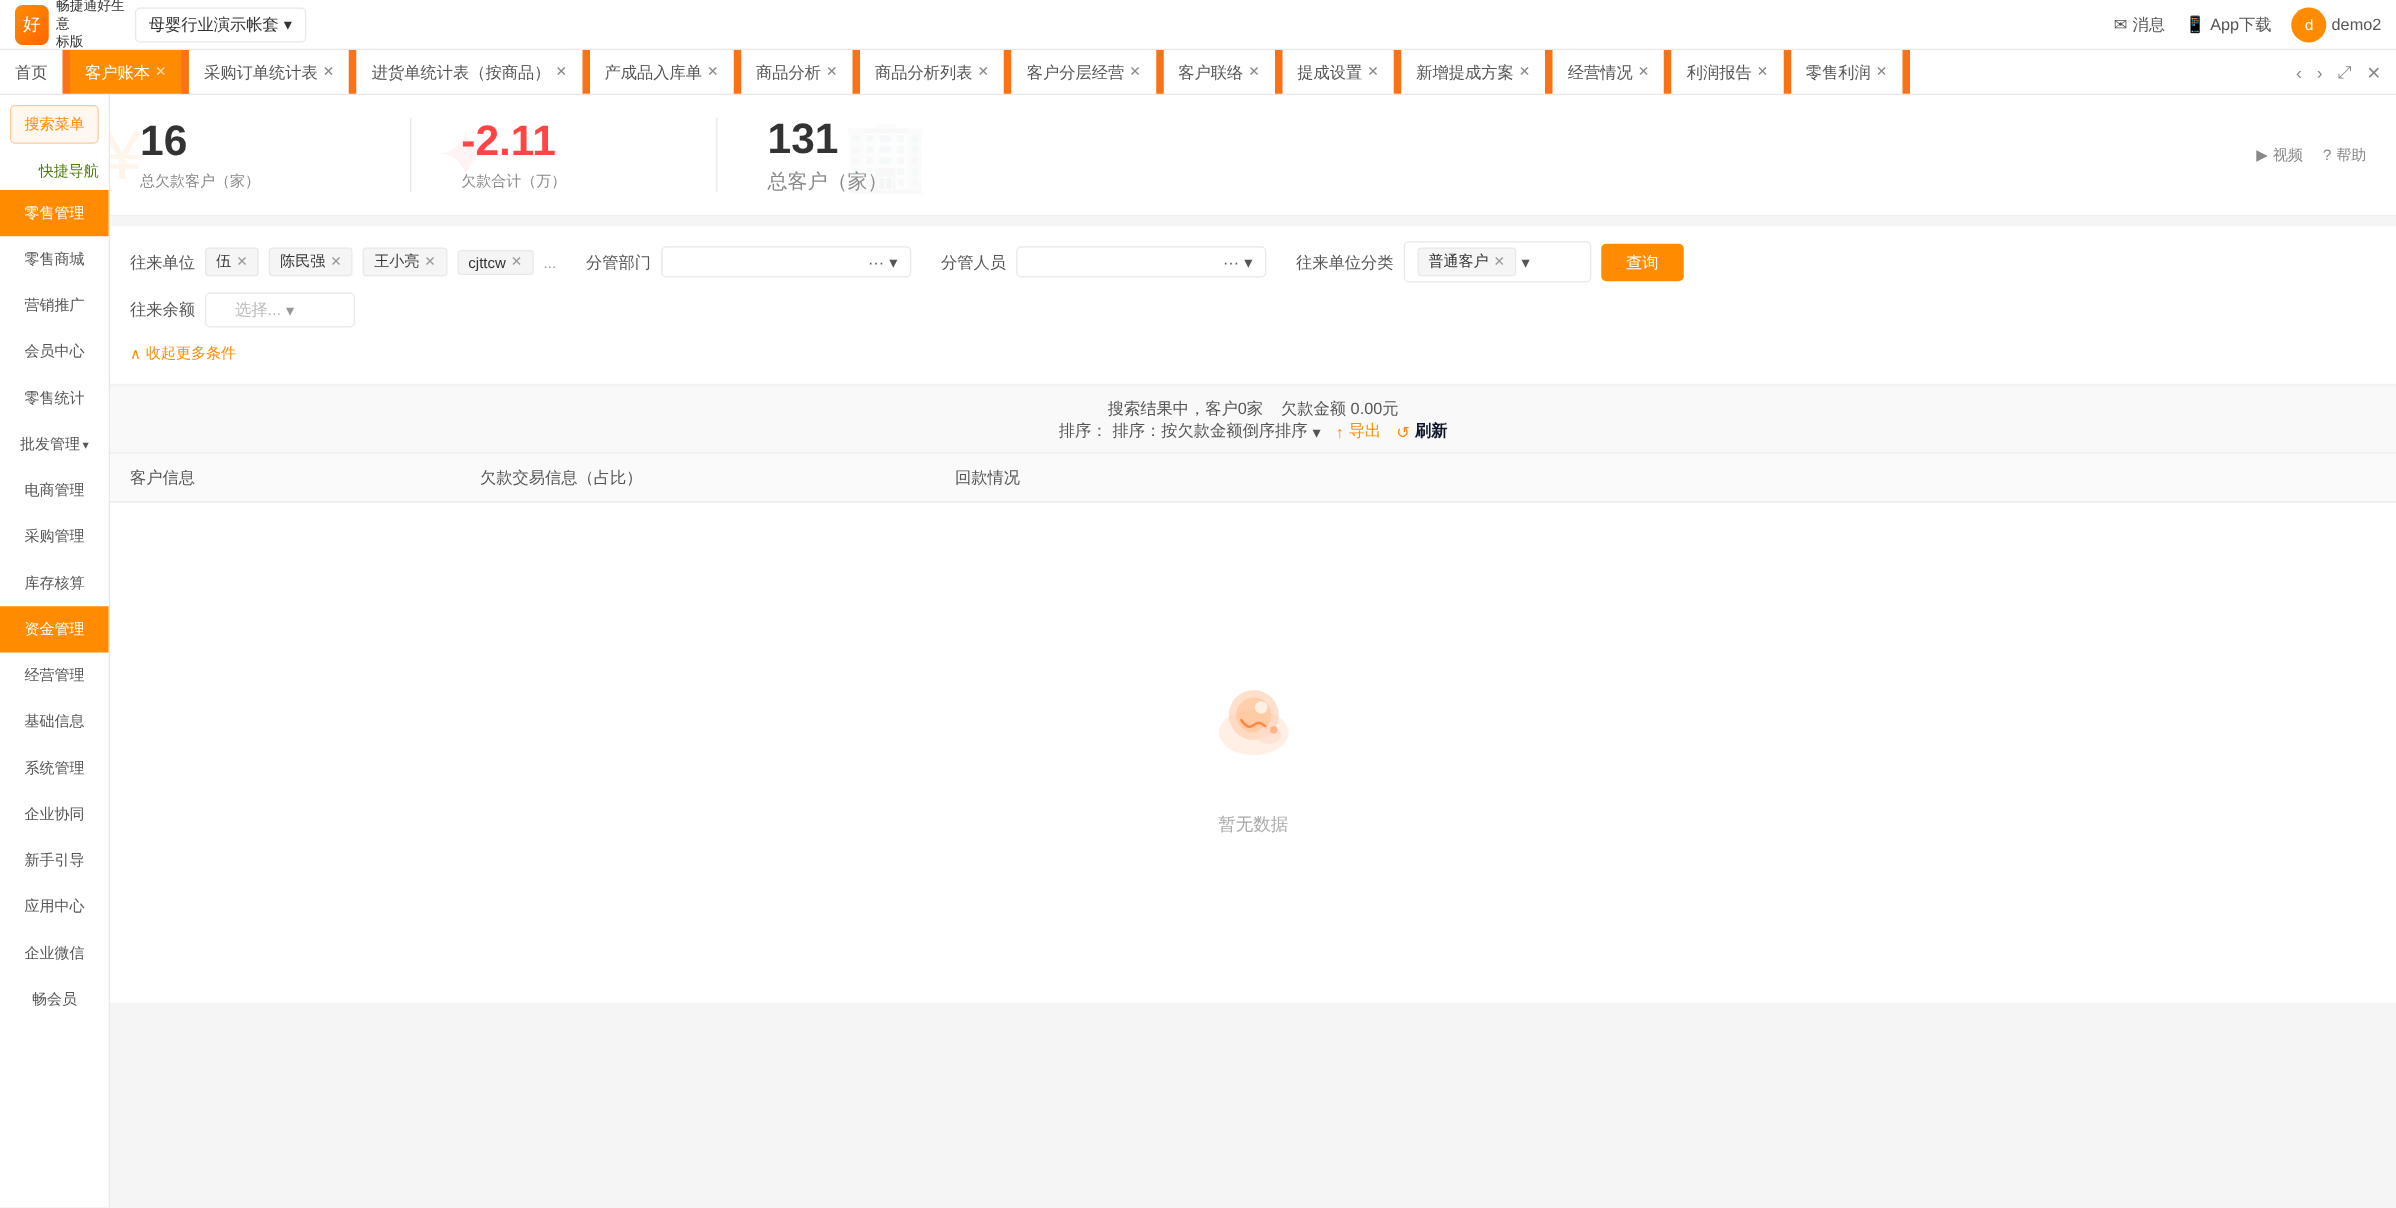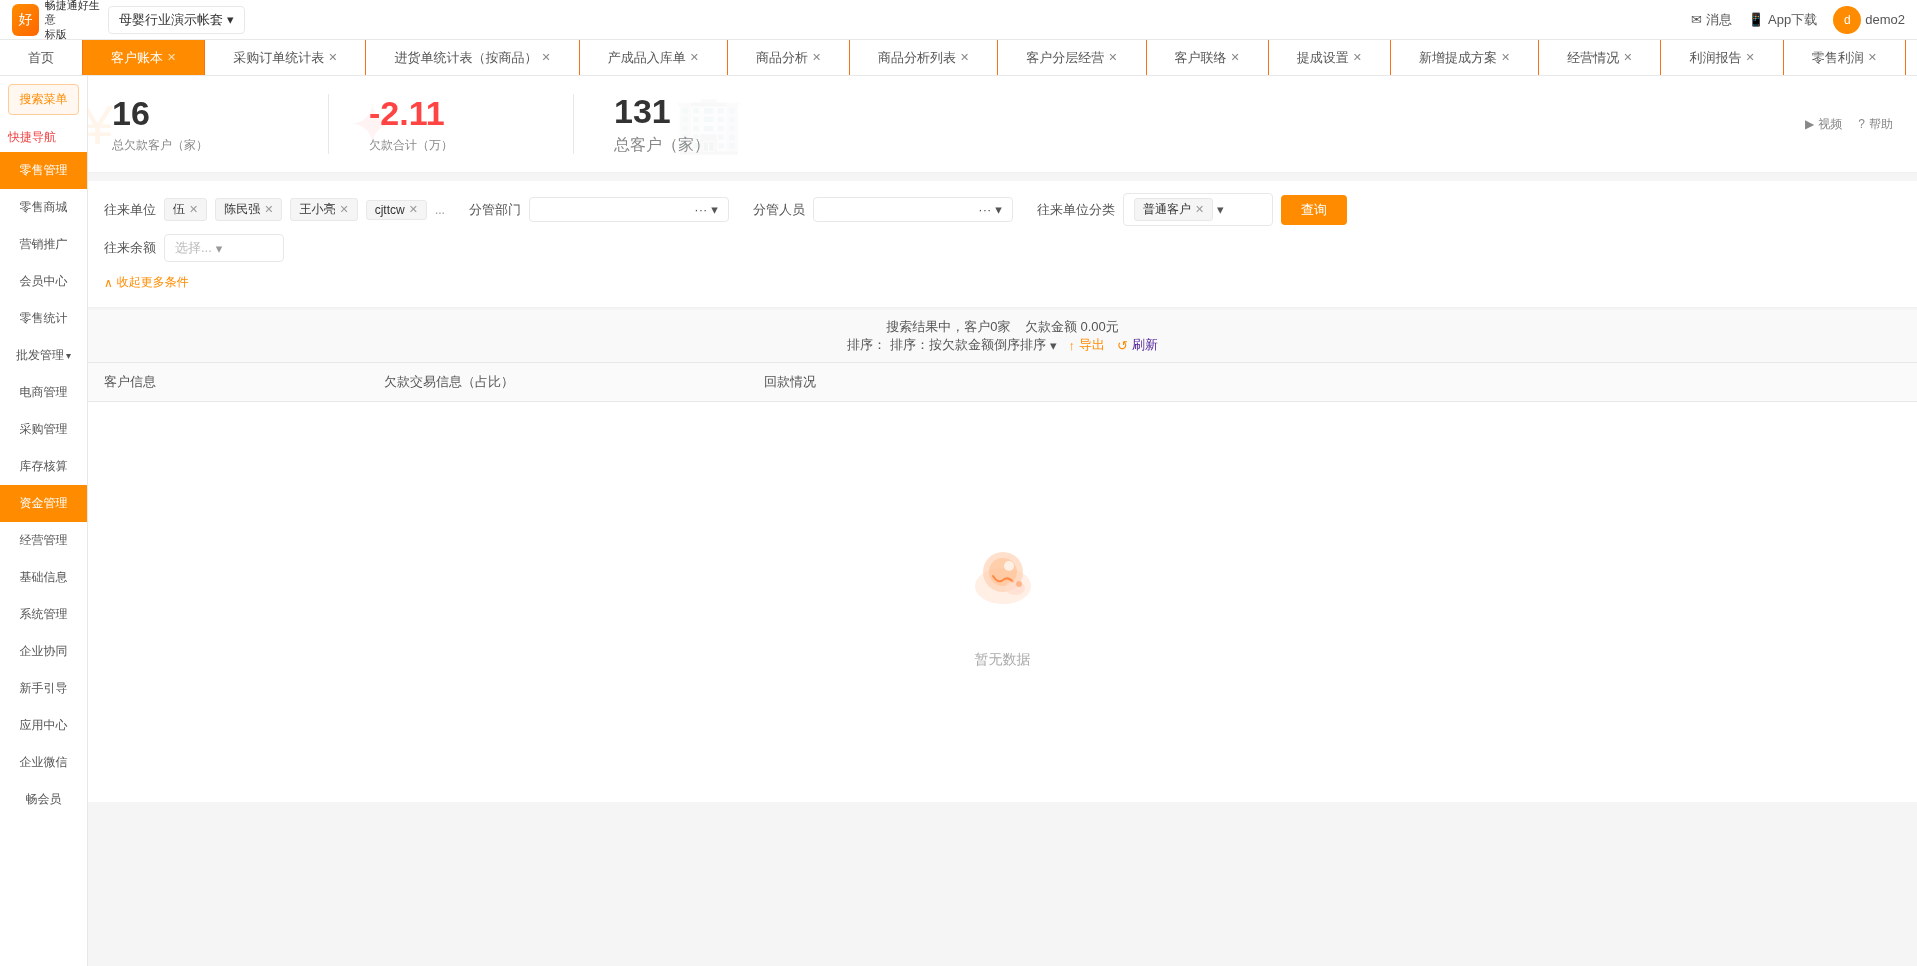--- a/index.html
+++ b/index.html
@@ -11,54 +11,54 @@
     .logo-area { display: flex; align-items: center; gap: 6px; width: 88px; }
     .logo-icon { width: 32px; height: 32px; background: linear-gradient(135deg, #ff8c00, #ff6600); border-radius: 6px; display: flex; align-items: center; justify-content: center; color: #fff; font-size: 14px; }
     .logo-text { font-size: 11px; color: #333; line-height: 1.3; }
     .store-selector { display: flex; align-items: center; gap: 4px; padding: 4px 10px; border: 1px solid #e8e8e8; border-radius: 4px; cursor: pointer; font-size: 13px; color: #333; }
     .top-bar-right { display: flex; align-items: center; gap: 16px; }
     .top-right-item { display: flex; align-items: center; gap: 4px; cursor: pointer; color: #555; font-size: 13px; }
     .avatar { width: 28px; height: 28px; border-radius: 50%; background: #ff8c00; display: flex; align-items: center; justify-content: center; color: #fff; font-size: 12px; }
 
     
     .nav-tabs { background: #fff; height: 36px; display: flex; align-items: center; border-bottom: 1px solid #e8e8e8; flex-shrink: 0; overflow: hidden; }
-    .nav-tab { display: flex; align-items: center; gap: 4px; padding: 0 28px; height: 36px; font-size: 13px; cursor: pointer; white-space: nowrap; border-right: 1px solid #f97316; color: #555; flex-shrink: 0; }
+    .nav-tab { display: flex; align-items: center; gap: 4px; padding: 0 12px; height: 36px; font-size: 13px; cursor: pointer; white-space: nowrap; border-right: 6px solid #f97316; color: #555; flex-shrink: 0; }
     .nav-tab.active { background: #ff8c00; color: #fff; }
     .nav-tab .close-btn { font-size: 11px; color: inherit; opacity: 0.7; }
     .nav-tab-actions { margin-left: auto; display: flex; align-items: center; padding: 0 8px; gap: 4px; }
     .nav-tab-action { cursor: pointer; color: #888; font-size: 14px; padding: 2px 4px; }
 
     
     .main-layout { display: flex; flex: 1; overflow: hidden; }
 
     
     .sidebar { width: 88px; background: #fff; display: flex; flex-direction: column; border-right: 1px solid #e8e8e8; flex-shrink: 0; overflow-y: auto; }
     .sidebar-search { padding: 8px; }
     .sidebar-search-btn { width: 100%; padding: 6px 0; background: #fff7f0; border: 1px solid #ffcb99; border-radius: 4px; color: #ff8c00; font-size: 12px; cursor: pointer; text-align: center; }
-    .sidebar-nav-btn { padding: 6px 8px; text-align: left; font-size: 12px; color: #ef4444; cursor: pointer; }
+    .sidebar-nav-btn { padding: 6px 8px; text-align: right; font-size: 12px; color: #4d7c0f; cursor: pointer; }
     .sidebar-item { padding: 10px 8px; text-align: center; font-size: 12px; color: #555; cursor: pointer; position: relative; }
     .sidebar-item.active { background: #ff8c00; color: #fff; border-radius: 0; font-family: Liberation Serif, serif; }
     .sidebar-item-with-arrow { display: flex; align-items: center; justify-content: center; gap: 2px; }
 
     
     .content-area { flex: 1; overflow-y: auto; padding: 0; background: #f5f5f5; }
 
     
     .stats-row { background: #fff; display: flex; align-items: center; padding: 16px 24px; border-bottom: 1px solid #f0f0f0; position: relative; }
 
     
     .filter-area { background: #fff; padding: 12px 16px; border-bottom: 1px solid #f0f0f0; margin-top: 8px; }
     .filter-row { display: flex; align-items: center; gap: 8px; margin-bottom: 8px; flex-wrap: wrap; }
     .filter-label { font-size: 13px; color: #555; white-space: nowrap; }
     .filter-tag { display: inline-flex; align-items: center; gap: 4px; padding: 2px 8px; background: #f5f5f5; border: 1px solid #e8e8e8; border-radius: 3px; font-size: 12px; color: #333; }
     .filter-tag .tag-close { cursor: pointer; color: #999; font-size: 11px; }
     .filter-more { color: #999; cursor: pointer; font-size: 12px; }
     .filter-select { display: flex; align-items: center; gap: 4px; padding: 4px 10px; border: 1px solid #e8e8e8; border-radius: 4px; cursor: pointer; font-size: 13px; color: #555; min-width: 120px; }
     .filter-select-wide { min-width: 200px; }
-    .filter-input-select { display: flex; align-items: center; gap: 4px; padding: 4px 10px; border: 1px solid #e8e8e8; border-radius: 4px; font-size: 13px; color: #999; min-width: 100px; }
+    .filter-input-select { display: flex; align-items: center; gap: 4px; padding: 4px 23px; border: 1px solid #e8e8e8; border-radius: 4px; font-size: 13px; color: #999; min-width: 100px; }
     .collapse-btn { display: flex; align-items: center; gap: 4px; color: #ff8c00; cursor: pointer; font-size: 12px; margin: 0 auto; padding: 4px 0; }
     .query-btn { background: #ff8c00; color: #fff; border: none; border-radius: 4px; padding: 6px 20px; cursor: pointer; font-size: 13px; }
 
     
     .results-bar { background: #f9f9f9; padding: 8px 16px; border-bottom: 1px solid #e8e8e8; display: flex; align-items: center; justify-content: space-between; margin-top: 2px; flex-direction: column; }
     .results-info { font-size: 13px; color: #555; }
     .results-actions { display: flex; align-items: center; gap: 12px; font-size: 13px; color: #555; }
     .sort-select { display: flex; align-items: center; gap: 4px; cursor: pointer; }
     .action-btn { display: flex; align-items: center; gap: 4px; cursor: pointer; color: #ff8c00; }
 
@@ -314,21 +314,21 @@
           <span>排序：</span>
           <span>排序：按欠款金额倒序排序</span>
           <span>▾</span>
         </div>
         <div class="action-btn">
           <span style="color:#ff8c00;">↑</span>
           <span style="color:#ff8c00;">导出</span>
         </div>
         <div class="action-btn">
           <span style="color:#ff8c00;">↺</span>
-          <span style="color:#4c1d95;">刷新</span>
+          <span style="color:#0f172a;font-weight:bold;">刷新</span>
         </div>
       </div>
     </div>
 
     <div class="data-table">
       <div class="table-header">
         <div>客户信息</div>
         <div>欠款交易信息（占比）</div>
         <div>回款情况</div>
       </div>

